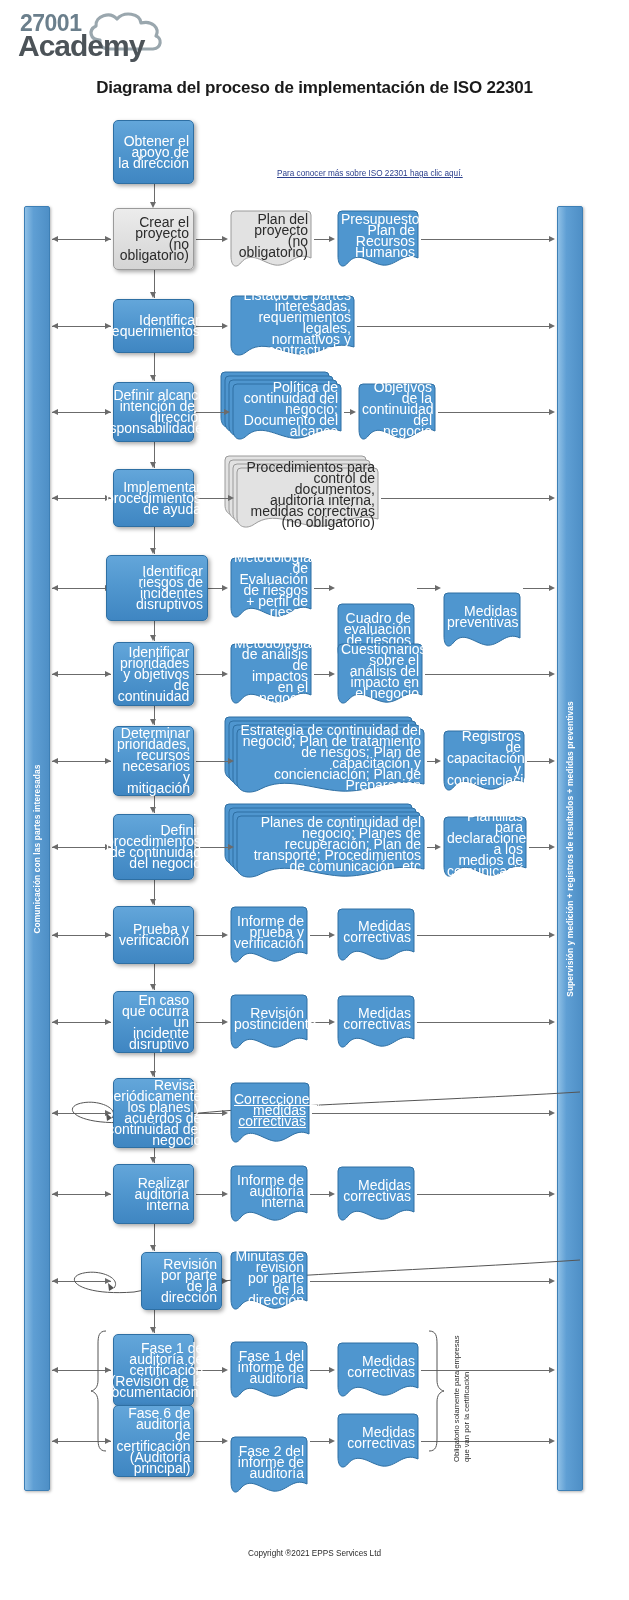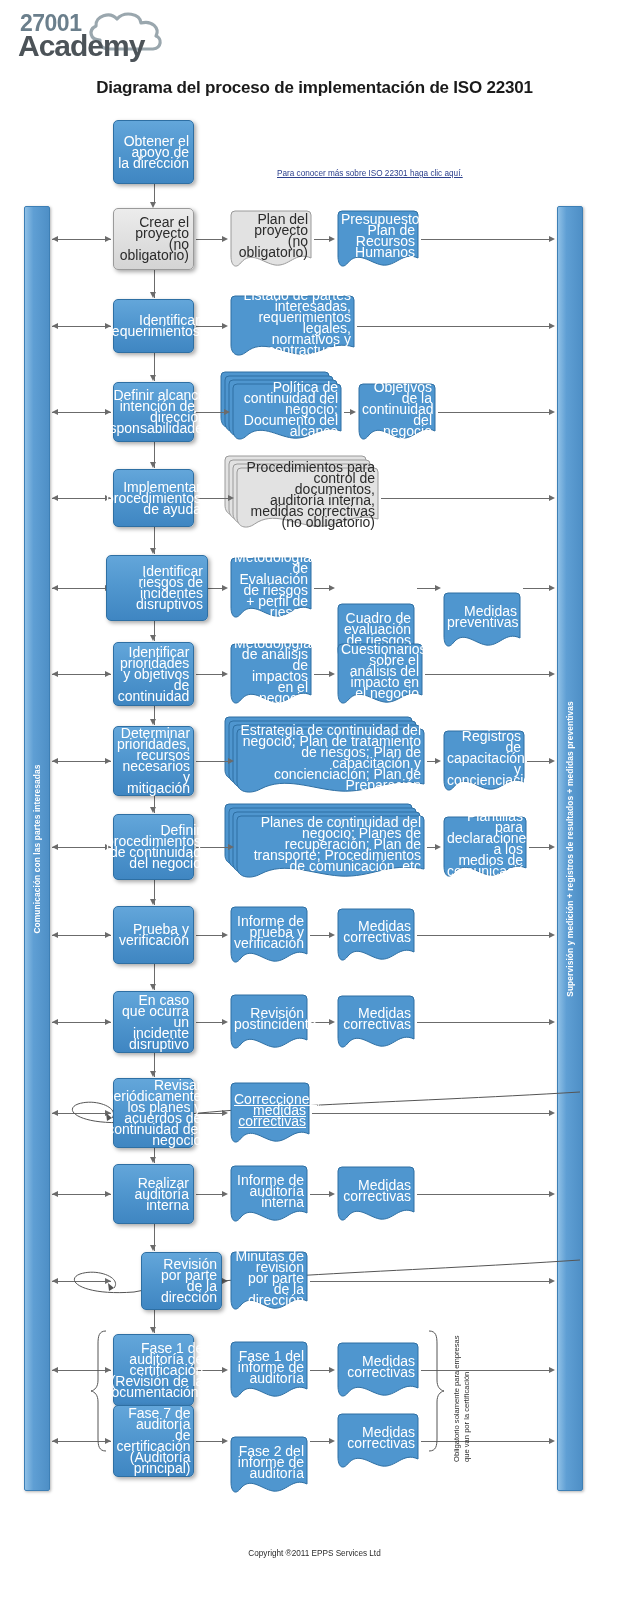--- a/index.html
+++ b/index.html
@@ -534,21 +534,21 @@
       <div class="arrow" style="left: 329px; top: 1366.5px;"></div>
       <div class="node doc" style="left: 337px; top: 1342px; width: 82px; height: 56px;">
         <svg class="docshape" viewBox="0 0 82 56" preserveAspectRatio="none">
           <path d="M5,1 L77,1 Q81,1 81,5 L81,46 C65.60000000000001,39 59.04,55 45.1,53 C32.800000000000004,51 21.32,38 10.66,51 C5.74,57 1,54 1,44 L1,5 Q1,1 5,1 Z" fill="#4f96cf" stroke="#2e6fa3" stroke-width="1"></path>
         </svg>
         <div class="doctext" style="padding-bottom: 6px;">Medidas correctivas</div>
       </div>
       <div class="ln lnh" style="left: 421px; top: 1370px; width: 128px;"></div>
       <div class="arrow" style="left: 549px; top: 1366.5px;"></div>
       <div class="node proc" style="left: 113px; top: 1405px; width: 81px; height: 72px;">
-        <div>Fase 7 de auditoría de certificación (Auditoría principal)</div>
+        <div>Fase 6 de auditoría de certificación (Auditoría principal)</div>
       </div>
       <div class="ln lnh" style="left: 52px; top: 1441px; width: 59px;"></div>
       <div class="arrow left" style="left: 52px; top: 1437.5px;"></div>
       <div class="arrow" style="left: 105px; top: 1437.5px;"></div>
       <div class="ln lnh" style="left: 196px; top: 1441px; width: 26px;"></div>
       <div class="arrow" style="left: 222px; top: 1437.5px;"></div>
       <div class="node doc" style="left: 230px; top: 1412px; width: 78px; height: 58px; margin-top: 24px;">
         <svg class="docshape" viewBox="0 0 78 58" preserveAspectRatio="none">
           <path d="M5,1 L73,1 Q77,1 77,5 L77,48 C62.400000000000006,41 56.16,57 42.900000000000006,55 C31.200000000000003,53 20.28,40 10.14,53 C5.460000000000001,59 1,56 1,46 L1,5 Q1,1 5,1 Z" fill="#4f96cf" stroke="#2e6fa3" stroke-width="1"></path>
         </svg>
@@ -576,15 +576,15 @@
     <path d="M134 1292 C 82 1296, 64 1280, 80 1274 C 98 1268, 122 1278, 114 1288" fill="none" stroke="#555" stroke-width="1"></path>
     <polygon points="114,1288 108,1283 109,1291" fill="#555"></polygon>
 
     <path d="M106 1331 C 99 1331, 98 1336, 98 1344 L98 1380 C98 1387, 95 1390, 91 1391 C95 1392, 98 1395, 98 1402 L98 1438 C98 1446, 99 1451, 106 1451" fill="none" stroke="#555" stroke-width="1"></path>
 
     <path d="M429 1331 C436 1331, 437 1336, 437 1344 L437 1380 C437 1387, 440 1390, 444 1391 C440 1392, 437 1395, 437 1402 L437 1438 C437 1446, 436 1451, 429 1451" fill="none" stroke="#555" stroke-width="1"></path>
   </svg>
 
   <div class="brace-label" id="brace-label" style="left: 452px; top: 1462px; width: 130px; white-space: normal; text-align: left;">Obligatorio solamente para empresas que van por la certificación</div>
 
-  <div class="footer2">Copyright ®2011 EPPS Services Ltd</div>
+  <div class="footer2">Copyright ®2021 EPPS Services Ltd</div>
 
 </div>
 
 </body></html>

